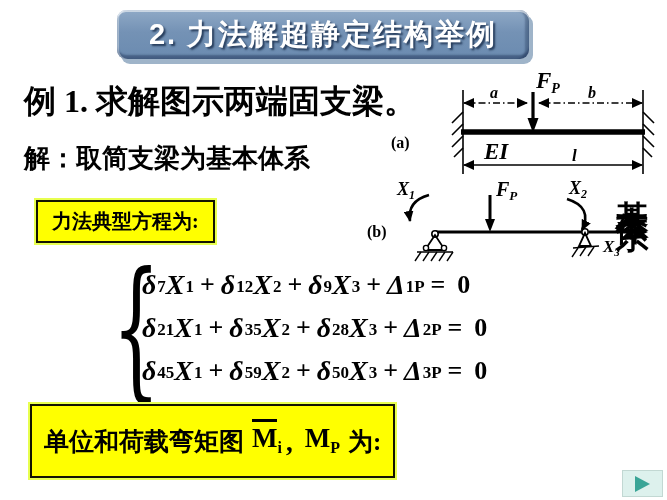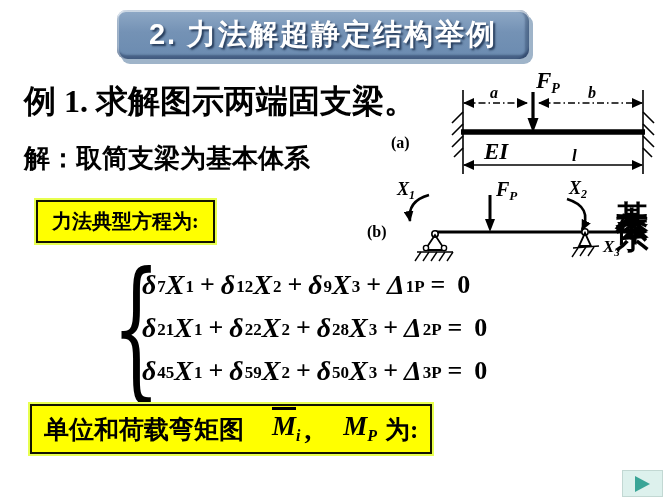--- a/index.html
+++ b/index.html
@@ -25,22 +25,22 @@
   }
   
   .line1{position:absolute;left:24px;top:80px;font-size:32px;font-weight:bold;color:#000;}
   .line2{position:absolute;left:24px;top:141px;font-size:26px;font-weight:bold;color:#000;}
   
   .ybox{
     position:absolute;background:#ffff00;border:2px solid #141400;
     font-weight:bold;color:#000;box-shadow:0 0 0 2px #e8ff50;
   }
   .ybox1{left:36px;top:200px;padding:6px 14px;font-size:20px;}
-  .ybox2{left:30px;top:404px;padding:6px 12px;font-size:25px;display:flex;align-items:flex-end;}
-  .ybox2 .math{font-size:27px;font-style:italic;margin-left:28px;position:relative;top:-1px;}
+  .ybox2{left:30px;top:404px;padding:18px 12px;font-size:25px;display:flex;align-items:flex-end;}
+  .ybox2 .math{font-size:27px;margin-left:8px;position:relative;top:-1px;}
   .ybox2 .overbar{border-top:3px solid #000;padding-top:1px;}
   .ybox2 sub{font-size:16px;font-weight:bold;}
   .ybox2 .sep{margin:0 4px;font-size:27px;}
   .ybox2 .suffix{margin-left:8px;}
   
   .eqwrap{position:absolute;left:112px;top:260px;display:flex;align-items:center;}
   .brace{
     font-size:152px;line-height:135px;font-weight:400;color:#000;
     transform:scaleX(.5);transform-origin:left center;width:38px;
     font-family:"DejaVu Serif",serif;
@@ -199,21 +199,21 @@
         <span class="op">=</span>
         <span class="op">0</span>
       </div>
     <div class="eq-row">
         <span class="var">δ</span>
         <sub>21</sub>
         <span class="var">X</span>
         <sub>1</sub>
         <span class="op">+</span>
         <span class="var">δ</span>
-        <sub>22</sub>
+        <sub>35</sub>
         <span class="var">X</span>
         <sub>2</sub>
         <span class="op">+</span>
         <span class="var">δ</span>
         <sub>28</sub>
         <span class="var">X</span>
         <sub>3</sub>
         <span class="op">+</span>
         <span class="var">Δ</span>
         <sub>2P</sub>

